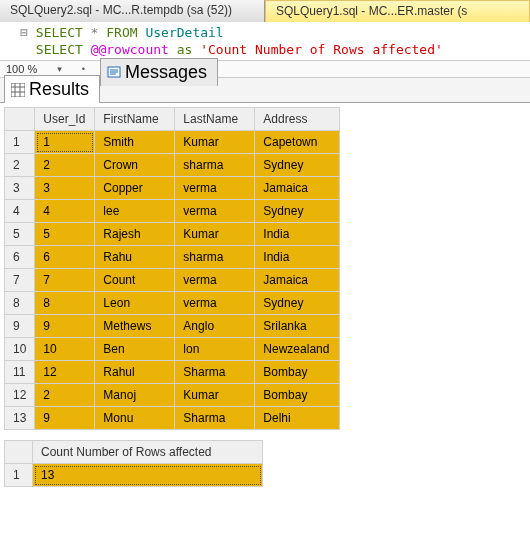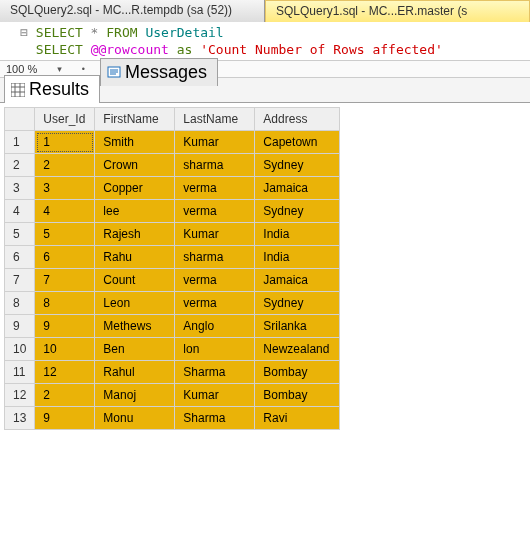--- a/index.html
+++ b/index.html
@@ -281,20 +281,34 @@
           <td>2</td>
           <td>Manoj</td>
           <td>Kumar</td>
           <td>Bombay</td>
         </tr>
         <tr>
           <td class="rownum">13</td>
           <td>9</td>
           <td>Monu</td>
           <td>Sharma</td>
-          <td>Ravi</td>
+          <td>Delhi</td>
         </tr>
       </tbody>
   </table>
 
   <div style="height:10px"></div>
 
+  <table class="grid grid2">
+    <thead>
+      <tr>
+        <th class="corner"></th>
+        <th class="col-count">Count Number of Rows affected</th>
+      </tr>
+    </thead>
+    <tbody>
+      <tr>
+        <td class="rownum">1</td>
+        <td class="selected-cell">13</td>
+      </tr>
+    </tbody>
+  </table>
 </div>
 
 </body></html>

